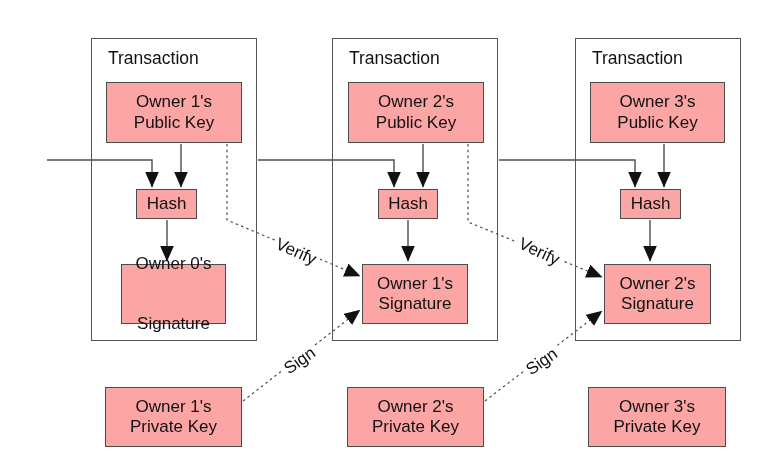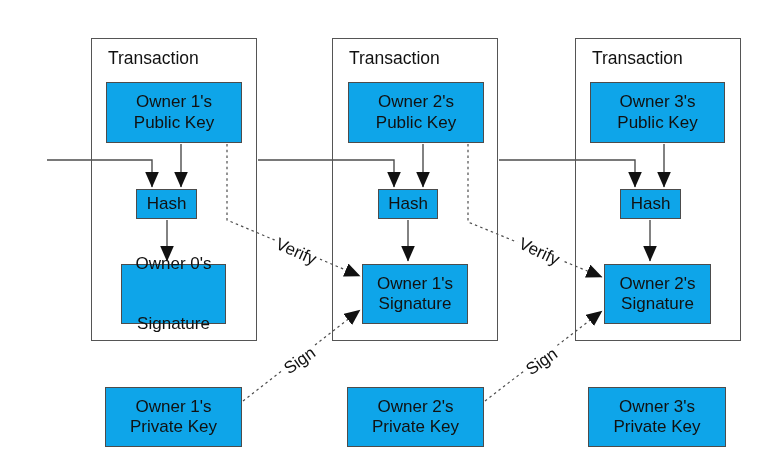--- a/index.html
+++ b/index.html
@@ -8,21 +8,21 @@
     font-family:"Liberation Sans","DejaVu Sans",sans-serif;color:#111111;
   }
   #connectors{position:absolute;left:0;top:0;width:768px;height:470px;}
   .txn-group{
     position:absolute;border:1.5px solid #555555;background:transparent;
   }
   .txn-title{
     position:absolute;left:16px;top:9px;font-size:17.5px;color:#111111;white-space:nowrap;
   }
   .node{
-    position:absolute;border:1.5px solid #4c4c4c;background:#0ea5e9;
+    position:absolute;border:1.5px solid #4c4c4c;background:#fca5a5;
     display:flex;flex-direction:column;align-items:center;justify-content:center;
     text-align:center;font-size:17px;line-height:1.2;color:#111111;
   }
   .edge-label{
     position:absolute;font-size:17px;color:#111111;background:#ffffff;
     padding:0 3px;white-space:nowrap;
   }
   .rot-verify-1{transform:translate(-50%,-50%) rotate(24deg);}
   .rot-verify-2{transform:translate(-50%,-50%) rotate(25deg);}
   .rot-sign{transform:translate(-50%,-50%) rotate(-35deg);}

